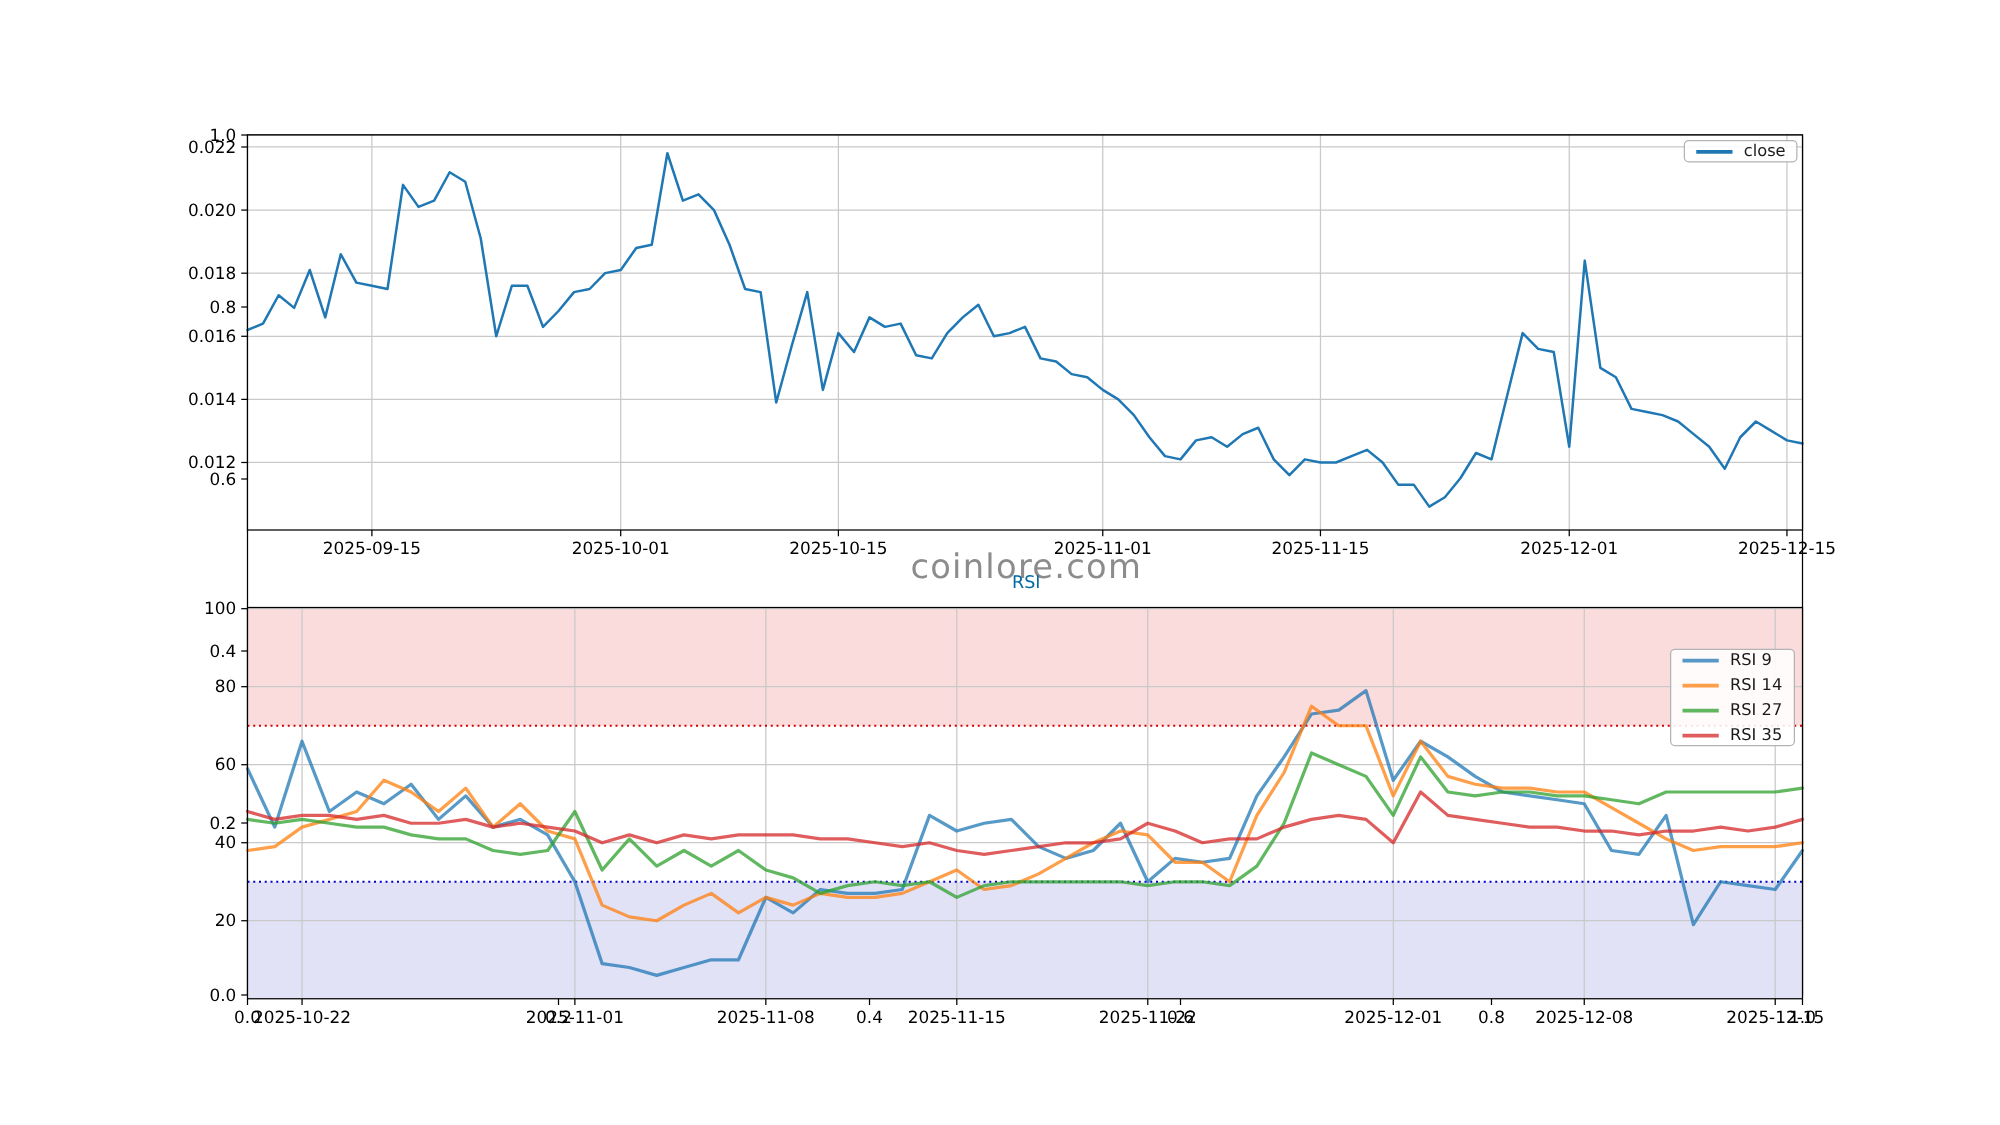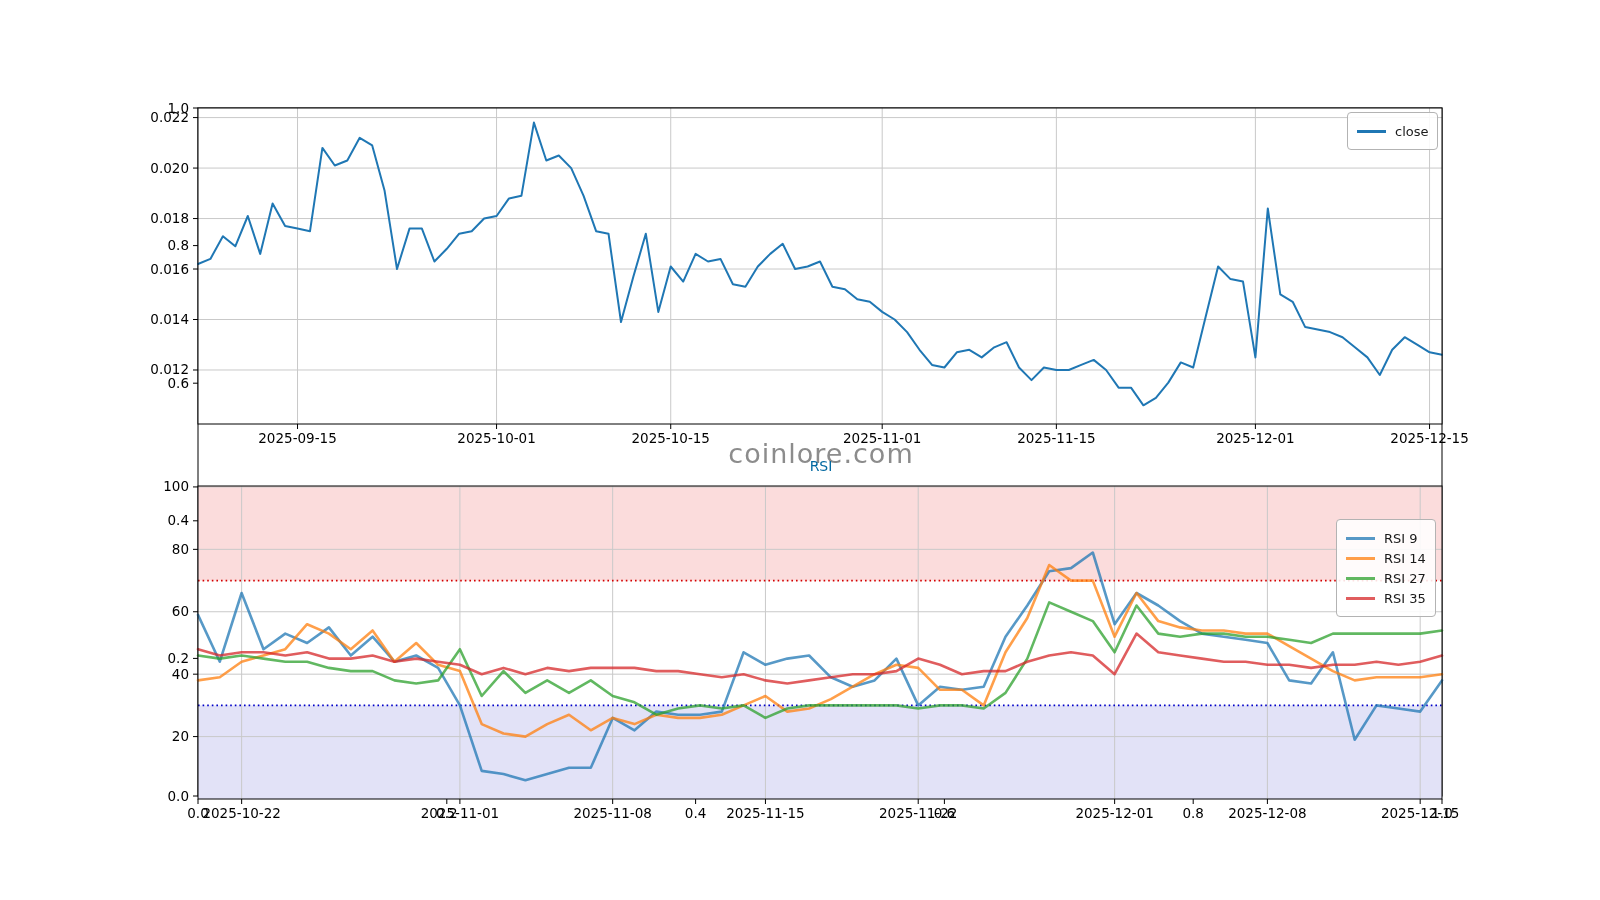--- a/index.html
+++ b/index.html
@@ -4,21 +4,21 @@
 <style>
   html,body{margin:0;padding:0;background:#ffffff;}
   .fig{position:relative;width:1600px;height:900px;background:#ffffff;overflow:hidden;
        font-family:"DejaVu Sans",sans-serif;}
   #chart-svg{position:absolute;left:0;top:0;}
   .watermark{position:absolute;left:821px;top:438px;transform:translateX(-50%);
              font-size:27px;color:#8c8c8c;letter-spacing:1px;white-space:nowrap;}
   .rsi-title{position:absolute;left:821px;top:458px;transform:translateX(-50%);
              font-size:14px;color:#0369a1;}
   .legend{position:absolute;background:rgba(255,255,255,0.88);border:1px solid #b3b3b3;
-          border-radius:4px;padding:10px 9px;display:flex;flex-direction:column;gap:4px;}
+          border-radius:4px;padding:0 9px;display:flex;flex-direction:column;gap:4px;}
   .legend-price{left:1347px;top:112px;}
   .legend-rsi{left:1336px;top:487px;margin-top:32px;}
   .legend-item{display:flex;align-items:center;gap:9px;height:16px;}
   .legend-swatch{width:29px;height:0;border-top-style:solid;border-top-width:3px;flex:0 0 auto;}
   .legend-label{font-size:13px;color:#1a1a1a;white-space:nowrap;}
 </style>
 </head>
 <body>
 
 <div class="fig">

